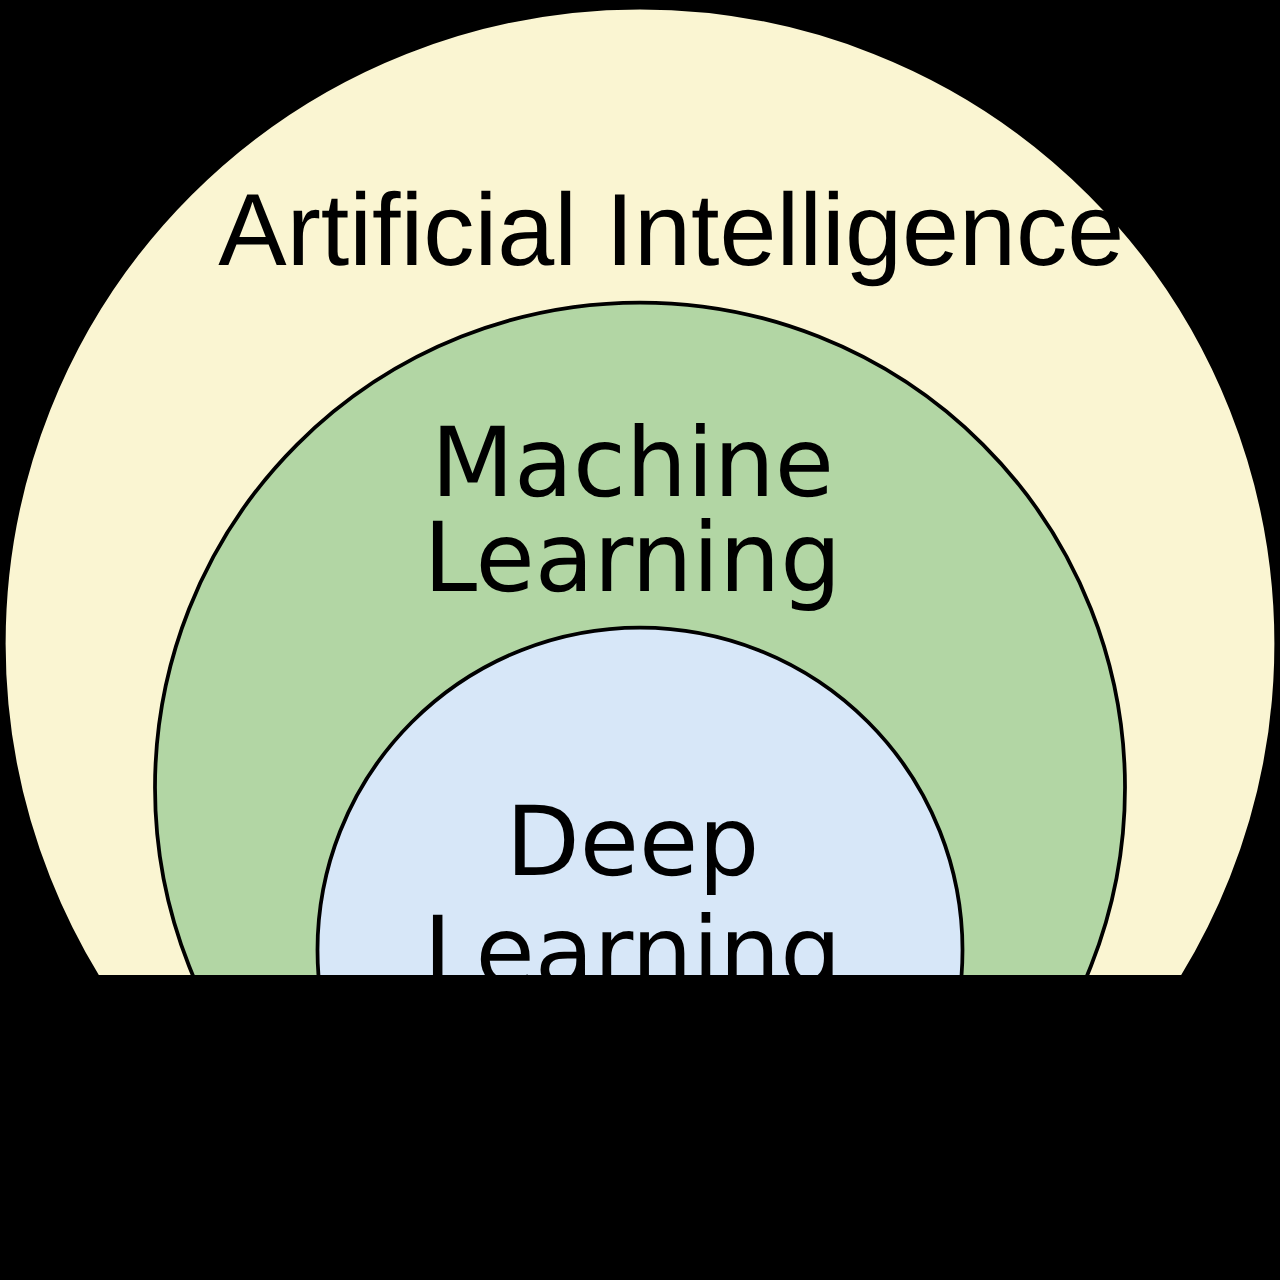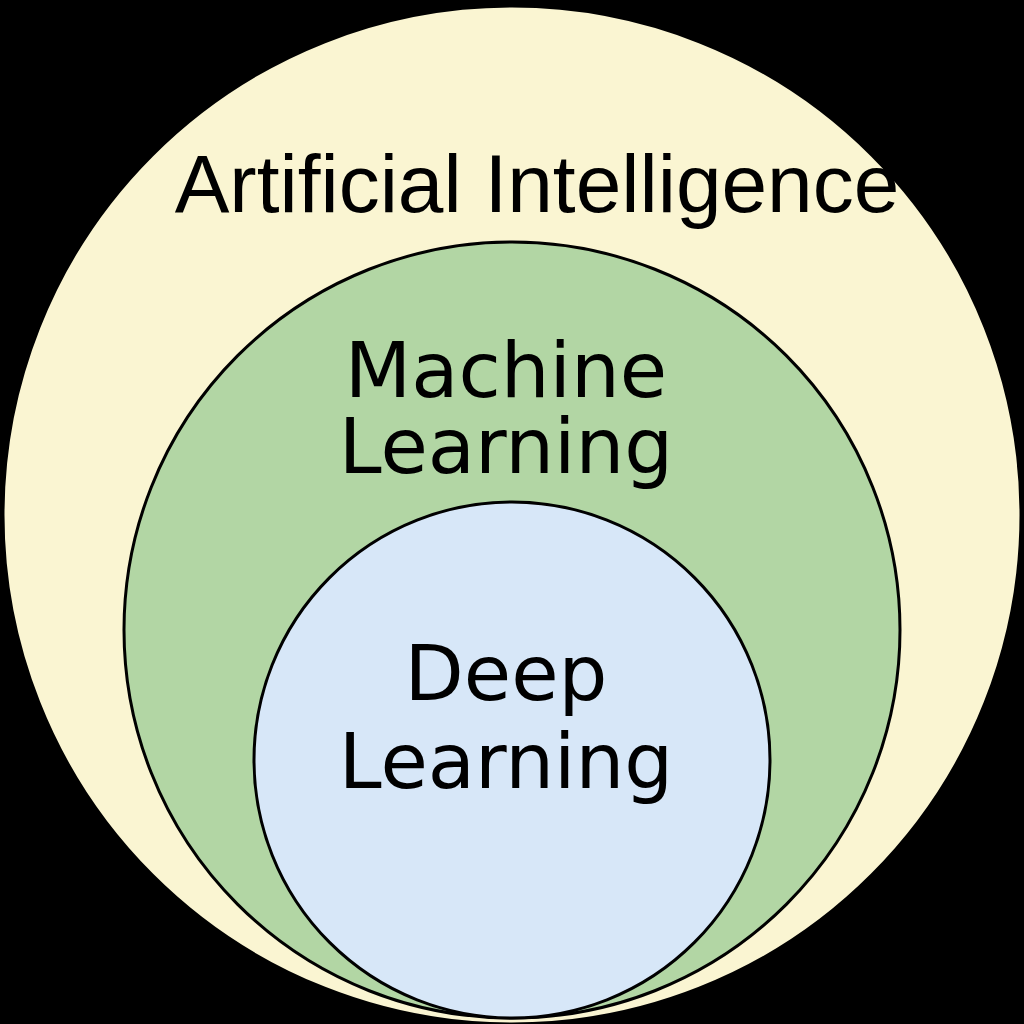--- a/index.html
+++ b/index.html
@@ -3,21 +3,21 @@
 <meta charset="utf-8">
 <style>
   html, body {
     margin: 0;
     padding: 0;
     background: #000;
   }
   .stage {
     position: relative;
     width: 1024px;
-    height: 1024px;
+    height: 780px;
     overflow: hidden;
     background: #0369a1;
   }
   svg { display: block; }
   .circle {
     stroke: #000;
     stroke-width: 3;
   }
   .label-ai {
     font-family: "Liberation Sans", sans-serif;

